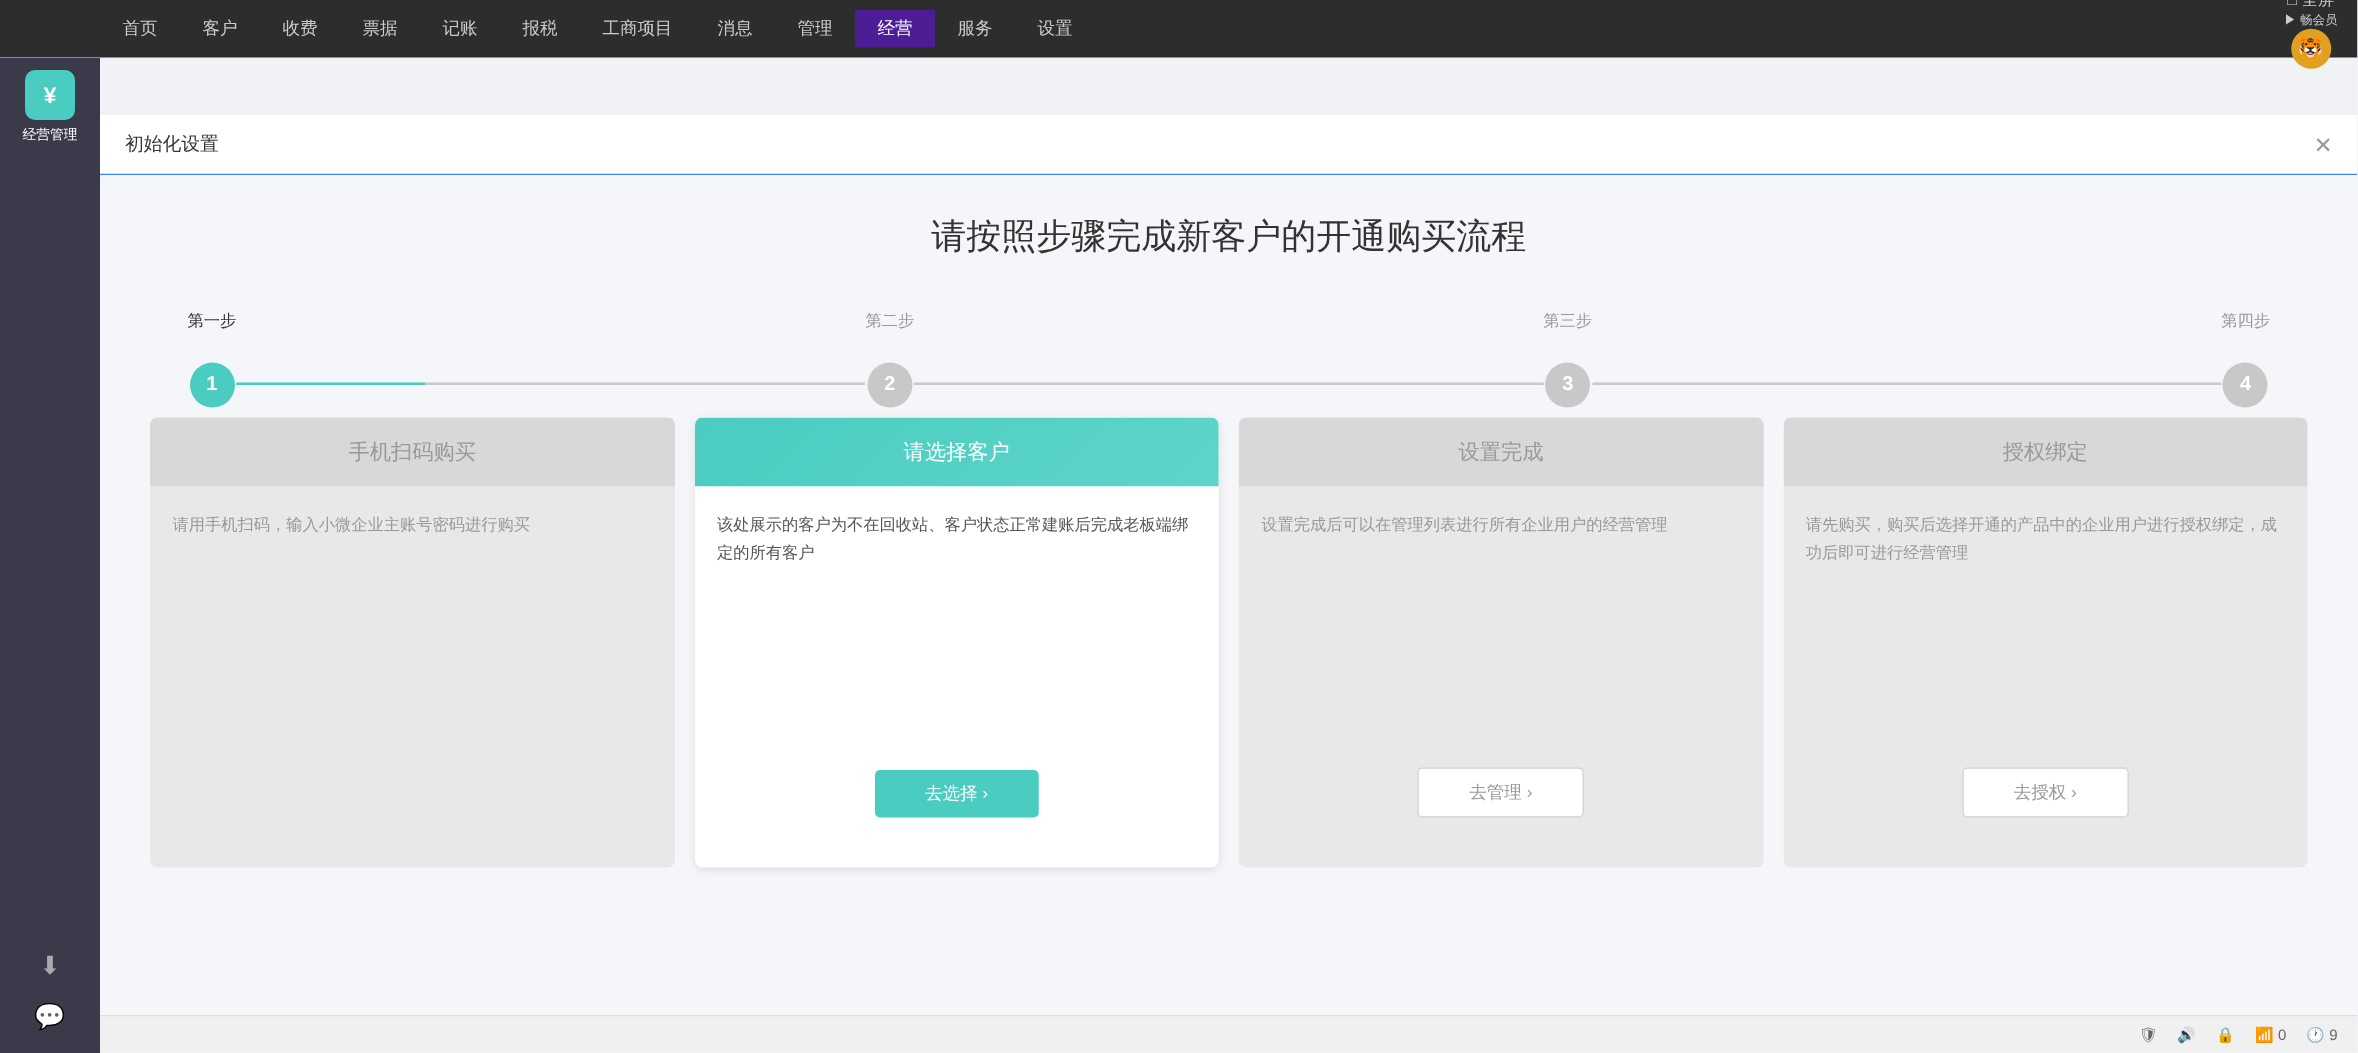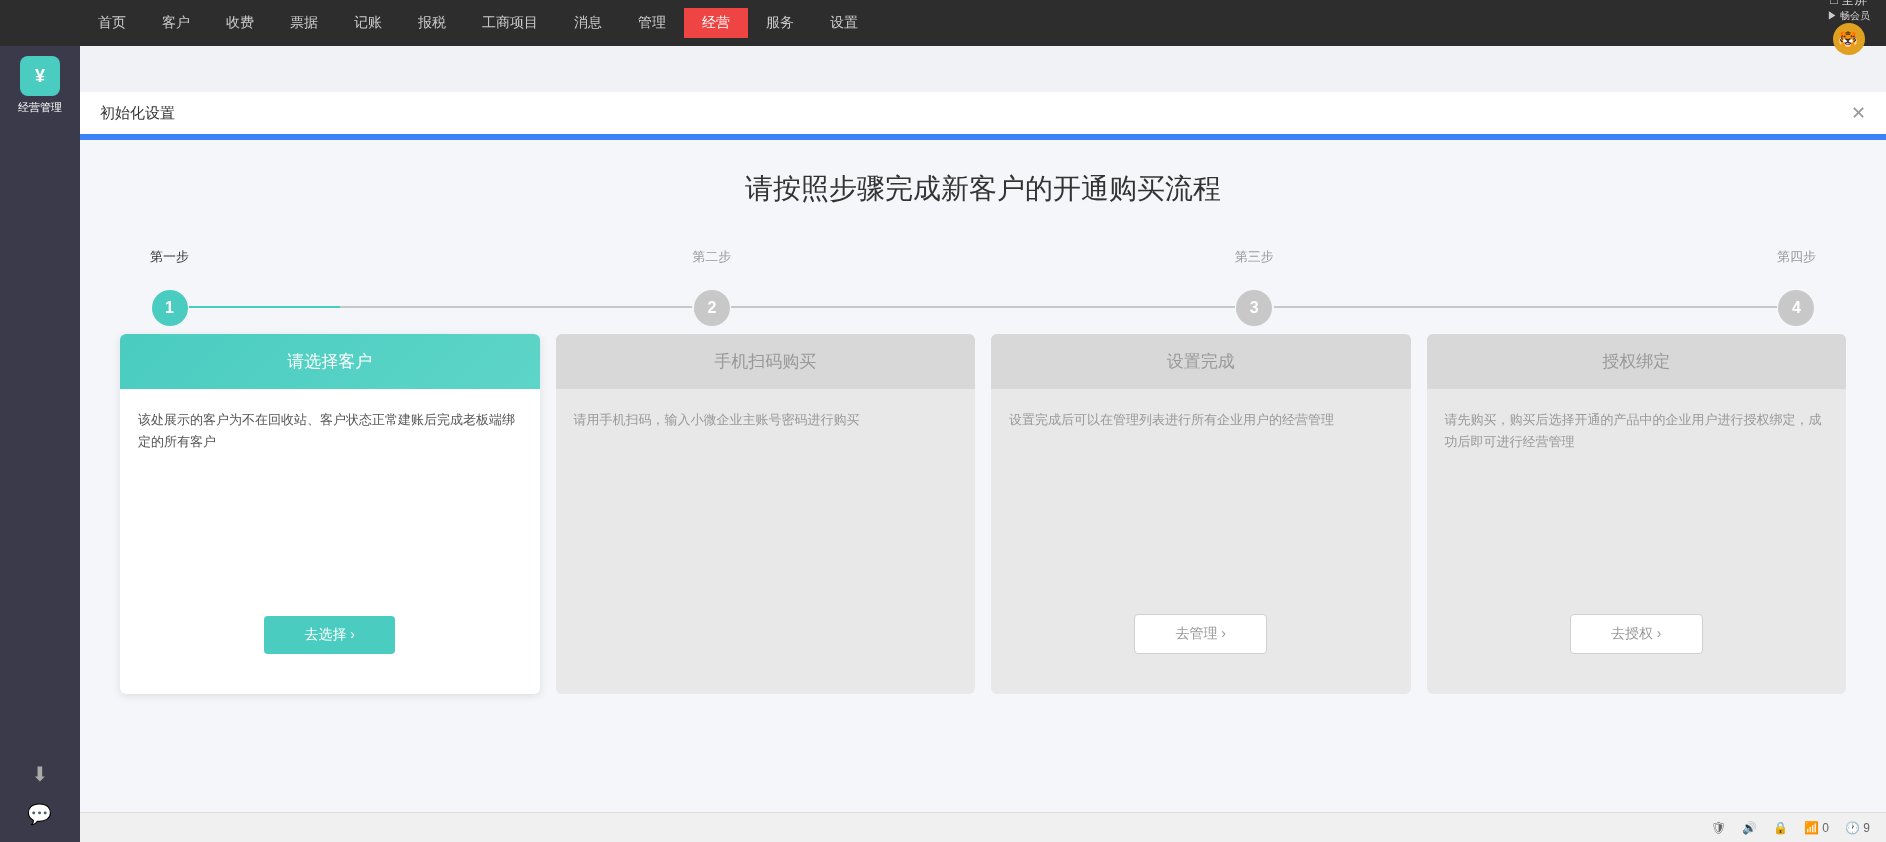--- a/index.html
+++ b/index.html
@@ -17,21 +17,21 @@
     .top-nav-item {
       color: #ccc;
       font-size: 14px;
       padding: 0 18px;
       cursor: pointer;
       height: 30px;
       display: flex;
       align-items: center;
     }
     .top-nav-item.active {
-      background: #ef4444;
+      background: #4c1d95;
       color: #fff;
       border-radius: 0;
     }
     .top-nav-right {
       margin-left: auto;
       display: flex;
       align-items: center;
       padding-right: 16px;
       color: #ccc;
       font-size: 13px;
@@ -96,21 +96,21 @@
       overflow: hidden;
     }
 
     
     .sub-header {
       background: #fff;
       height: 48px;
       display: flex;
       align-items: center;
       padding: 0 20px;
-      border-bottom: 6px solid #3b82f6;
+      border-bottom: 1px solid #3b82f6;
       justify-content: space-between;
       flex-shrink: 0;
     }
     .sub-header-title {
       font-size: 15px;
       color: #333;
     }
     .close-btn {
       color: #999;
       font-size: 18px;
@@ -338,34 +338,34 @@
           <span class="connector-arrow">›</span>
         </div>
         <div class="step-top-item">
           <div class="label">第四步</div>
           <div class="circle">4</div>
         </div>
       </div>
 
       <div class="steps-cards">
 
+        <div class="step-card">
+          <div class="step-card-header">手机扫码购买</div>
+          <div class="step-card-body">
+            <div class="step-card-desc muted">请用手机扫码，输入小微企业主账号密码进行购买</div>
+          </div>
+        </div>
+
         <div class="step-card active">
           <div class="step-card-header active">请选择客户</div>
           <div class="step-card-body">
             <div class="step-card-desc">该处展示的客户为不在回收站、客户状态正常建账后完成老板端绑定的所有客户</div>
             <div class="step-card-action">
               <button class="action-btn primary">去选择  ›</button>
             </div>
-          </div>
-        </div>
-
-        <div class="step-card">
-          <div class="step-card-header">手机扫码购买</div>
-          <div class="step-card-body">
-            <div class="step-card-desc muted">请用手机扫码，输入小微企业主账号密码进行购买</div>
           </div>
         </div>
 
         <div class="step-card">
           <div class="step-card-header">设置完成</div>
           <div class="step-card-body">
             <div class="step-card-desc muted">设置完成后可以在管理列表进行所有企业用户的经营管理</div>
             <div class="step-card-action">
               <button class="action-btn secondary">去管理  ›</button>
             </div>

